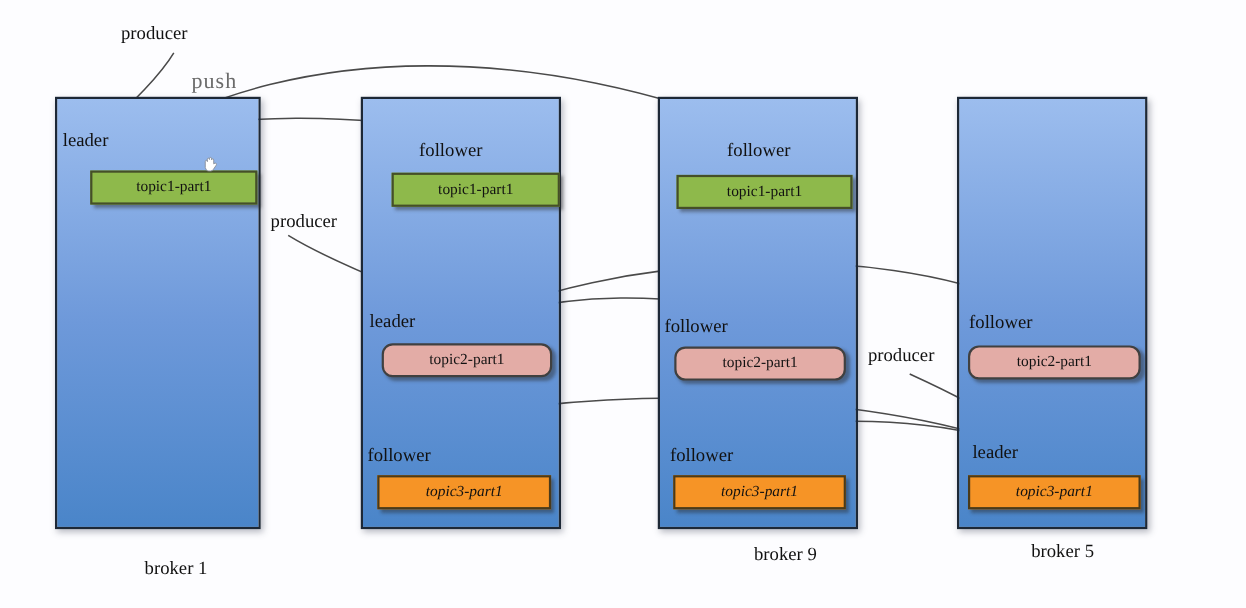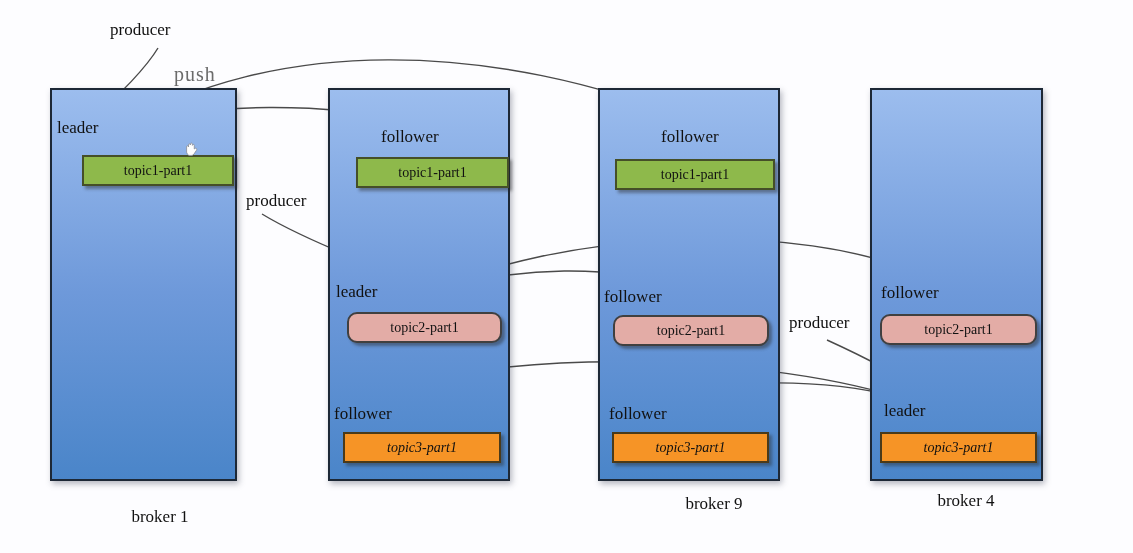--- a/index.html
+++ b/index.html
@@ -103,19 +103,19 @@
   <div class="topicbox t1 p1b3">topic1-part1</div>
   <div class="topicbox t2 p2b2">topic2-part1</div>
   <div class="topicbox t2 p2b3">topic2-part1</div>
   <div class="topicbox t2 p2b4">topic2-part1</div>
   <div class="topicbox t3 p3b2">topic3-part1</div>
   <div class="topicbox t3 p3b3">topic3-part1</div>
   <div class="topicbox t3 p3b4">topic3-part1</div>
 
   <div class="caption c1">broker 1</div>
   <div class="caption c3">broker 9</div>
-  <div class="caption c4">broker 4</div>
+  <div class="caption c4">broker 5</div>
 
   <svg class="cursor" viewBox="0 0 20 20">
     <path d="M5.5 11 L5.5 6.6 Q5.5 5.6 6.3 5.6 Q7.1 5.6 7.1 6.6 L7.1 5 Q7.1 4 7.9 4 Q8.7 4 8.7 5 L8.7 4.5 Q8.7 3.4 9.5 3.4 Q10.3 3.4 10.3 4.5 L10.3 5.3 Q10.3 4.5 11.1 4.5 Q11.9 4.5 11.9 5.5 L11.9 8.3 Q13.1 7.2 13.8 8 Q14.3 8.7 13.6 9.6 L11.6 12.6 Q10.9 13.7 9.5 13.7 L8.1 13.7 Q6.9 13.7 6.1 12.6 Z" fill="#ffffff" stroke="#8a8f9a" stroke-width="0.7"></path>
   </svg>
 
 </div>
 
 </body></html>

